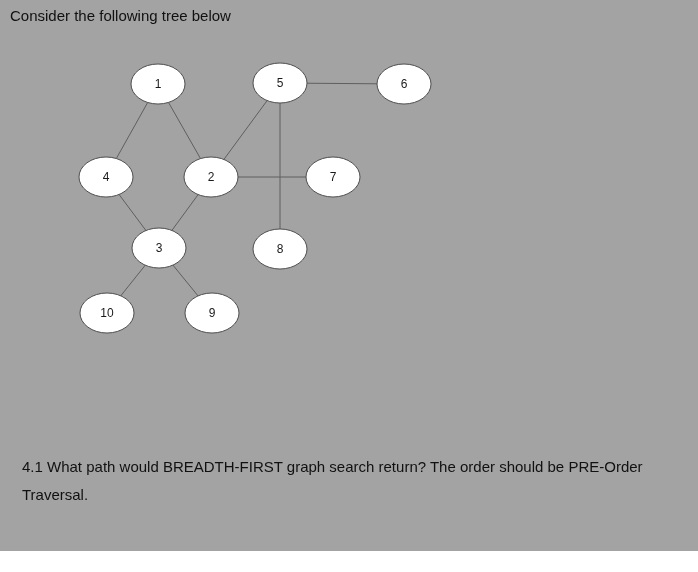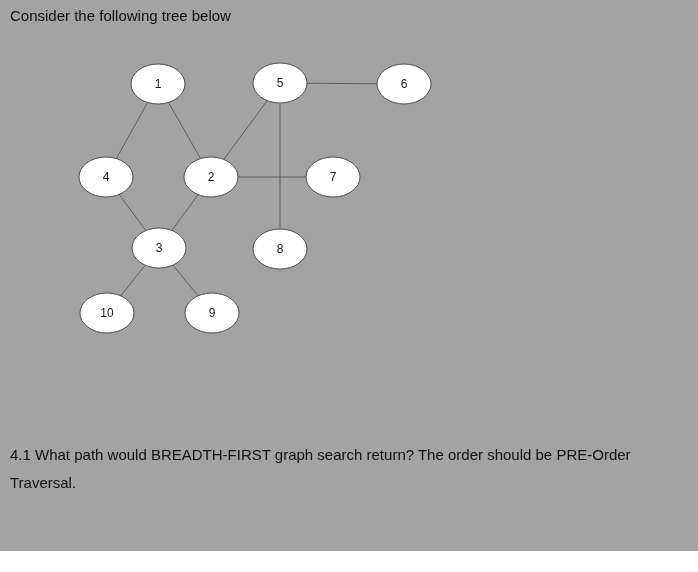--- a/index.html
+++ b/index.html
@@ -30,21 +30,21 @@
   .questions {
     position: absolute;
     left: 10px;
     top: 441px;
     width: 676px;
     font-size: 15px;
     line-height: 28px;
     color: #111111;
   }
   .questions p {
-    margin: 0;
+    margin: 12px;
     padding: 0;
   }
   .bold-period {
     font-weight: bold;
   }
 </style>
 </head>
 <body>
 
 <div class="page">

